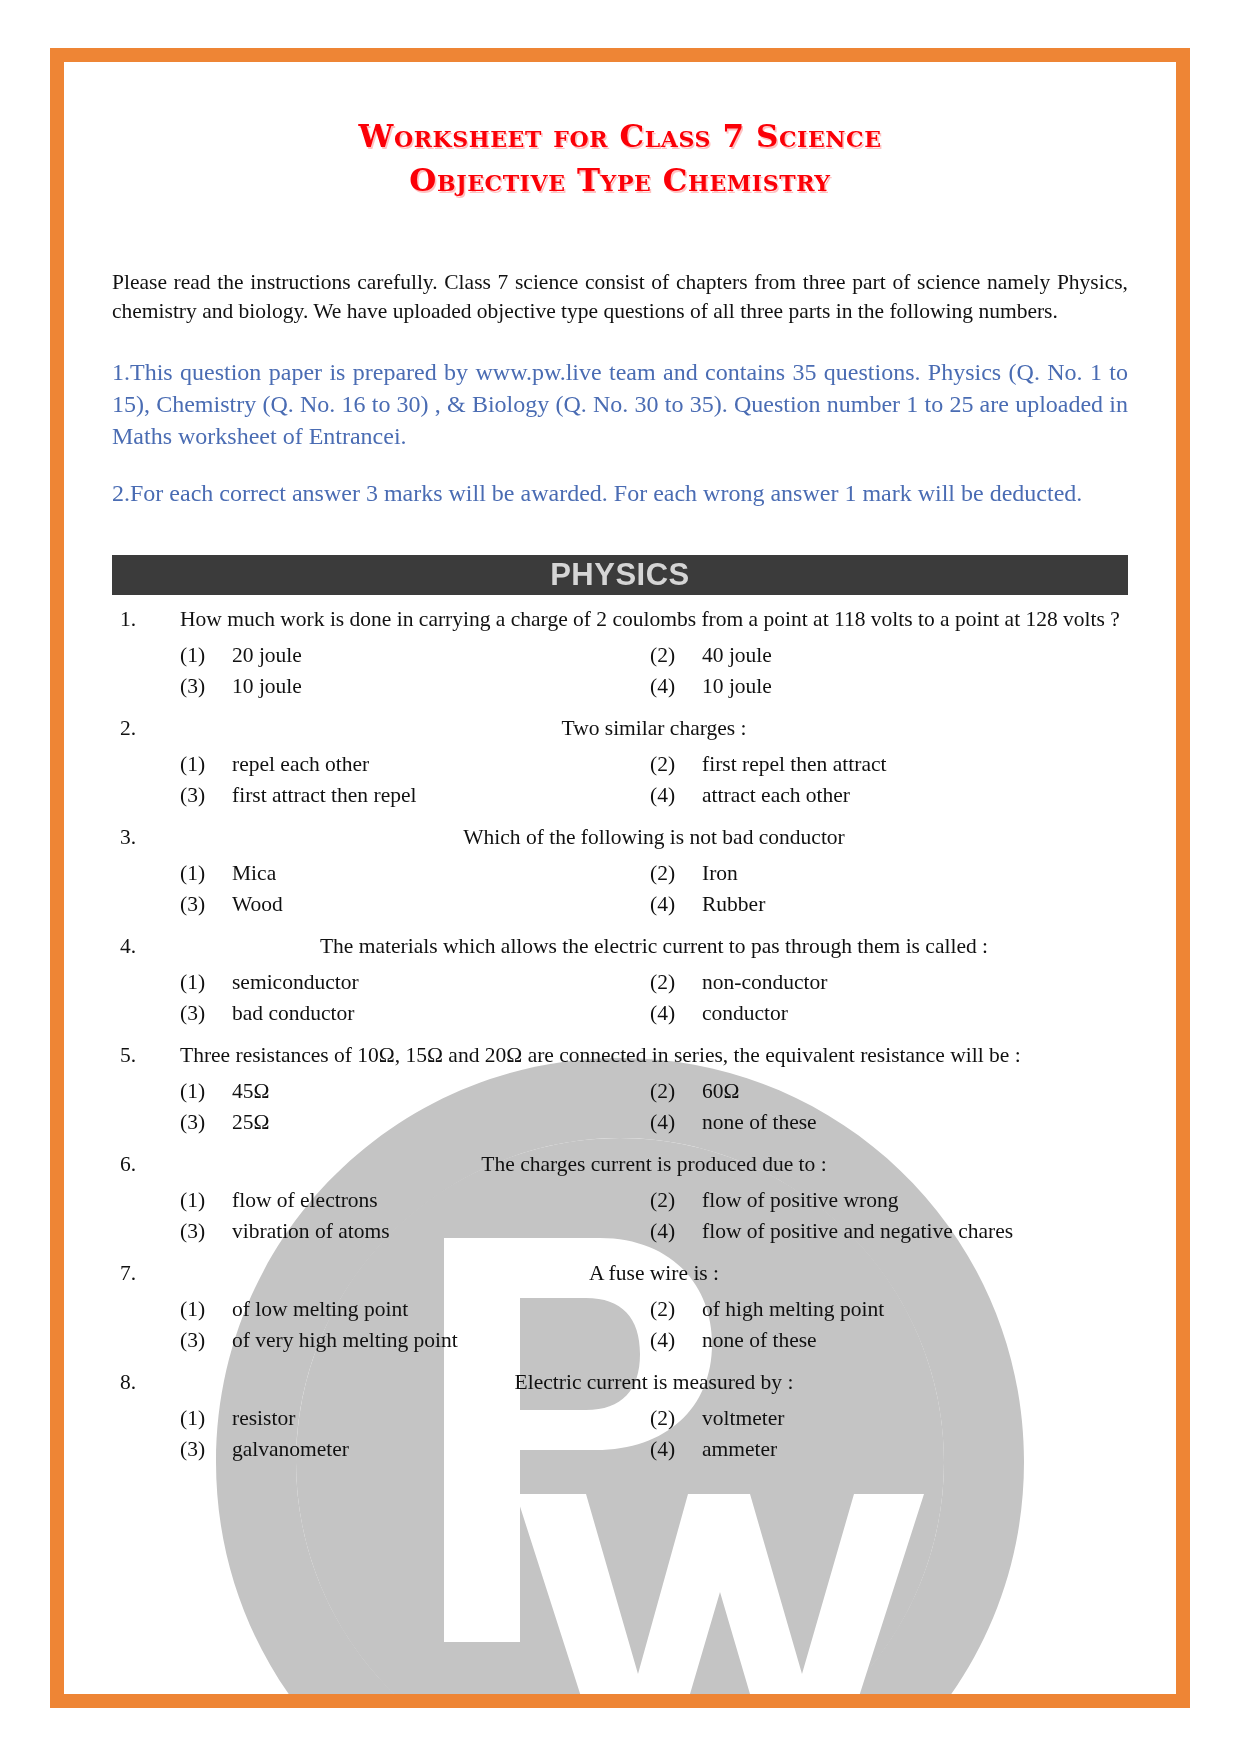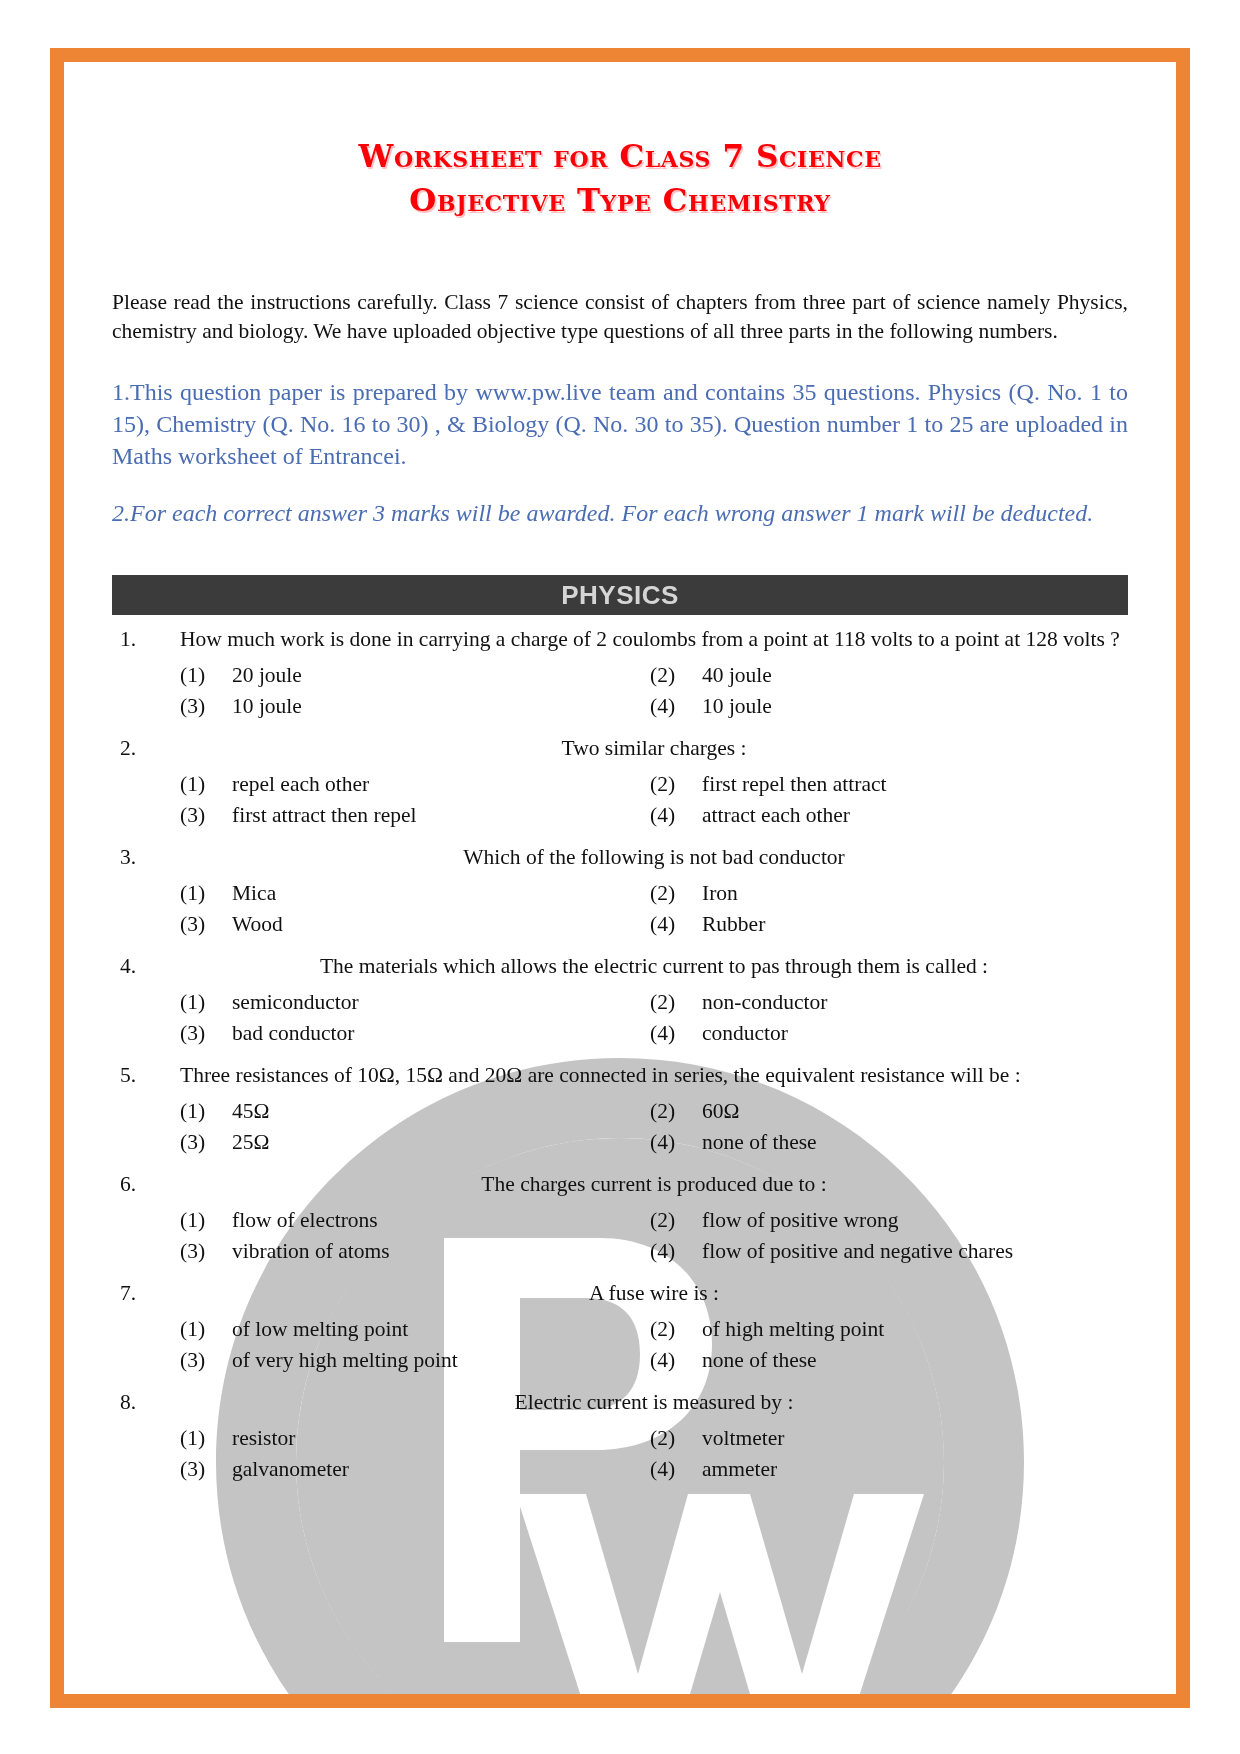--- a/index.html
+++ b/index.html
@@ -61,21 +61,21 @@
   .doc-title {
     text-align: center;
     color: #fb0007;
     font-family: "DejaVu Serif", "Liberation Serif", serif;
     font-weight: bold;
     font-size: 31px;
     line-height: 1.42;
     letter-spacing: 0.6px;
     font-variant: small-caps;
     text-shadow: 1.5px 1.5px 0 rgba(255,190,190,0.95);
-    padding-top: 72px;
+    padding-top: 52px;
     margin: 0;
   }
   .doc-title .line2 { display: block; }
 
   
   .intro {
     margin-top: 66px;
     font-size: 21.5px;
     line-height: 1.34;
     color: #111111;
@@ -84,33 +84,33 @@
   }
 
   
   .notes {
     margin-top: 30px;
     color: #4a6cb3;
     font-size: 24px;
     line-height: 1.35;
   }
   .note-1 { text-align: justify; }
-  .note-2 { font-style: italic; }
+  .note-2 { }
 
   
   .section-banner {
     margin-top: 46px;
     background: #3b3b3b;
     height: 40px;
     line-height: 40px;
     text-align: center;
     color: #d5d5d5;
     font-family: "Liberation Sans", sans-serif;
     font-weight: bold;
-    font-size: 26px;
+    font-size: 31px;
     letter-spacing: 0.5px;
   }
 
   
   .questions { margin-top: 10px; }
 
   .q-block { margin-top: 14px; }
   .q-block:first-child { margin-top: 8px; }
 
   .q-head {

